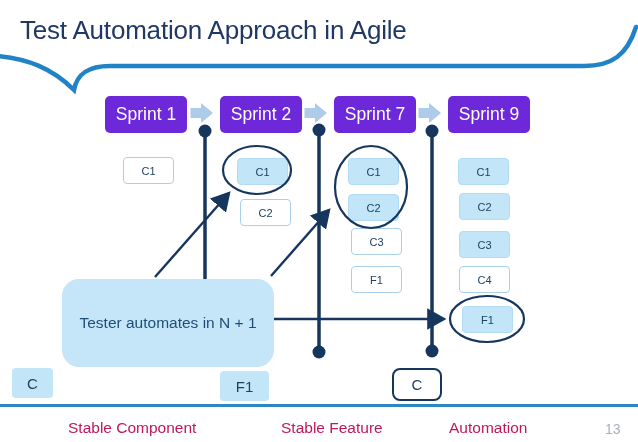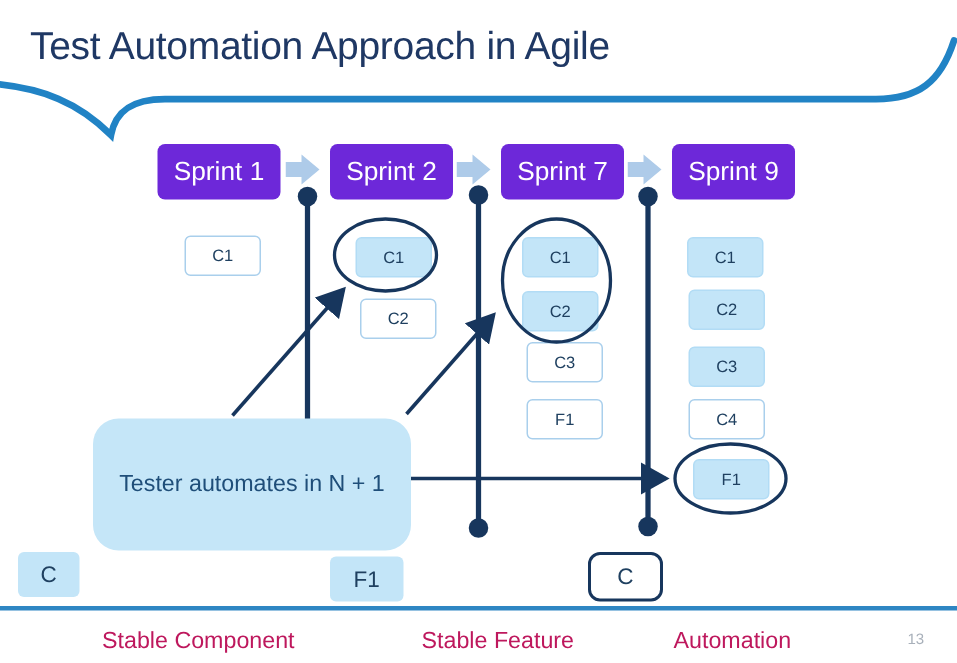--- a/index.html
+++ b/index.html
@@ -16,21 +16,21 @@
   .box.open{background:#ffffff;border:1.5px solid #A9CFEC;}
   .callout{left:62px;top:279px;width:212px;height:88px;background:#C5E6F8;border-radius:17px;
            display:flex;flex-direction:column;align-items:center;justify-content:center;
            color:#1F4E79;font-size:15.5px;line-height:17.5px;text-align:center;}
   .legend-label{top:380px;font-size:15.5px;color:#be185d;white-space:nowrap;margin-top:39px;}
   .legend-box{display:flex;align-items:center;justify-content:center;font-size:15px;
               color:#1F4060;box-sizing:border-box;}
   .legend-box.filled{background:#C3E5F8;border-radius:4px;}
   .legend-box.outlined{background:#ffffff;border:2px solid #17365D;border-radius:8px;}
   .separator{left:0;top:404px;width:638px;height:3px;background:#2E86C3;}
-  .pagenum{left:605px;top:421px;font-size:10px;color:#A8B0BA;}
+  .pagenum{left:605px;top:421px;font-size:14px;color:#A8B0BA;}
 </style>
 </head>
 <body>
 
 <svg class="layer">
   <path d="M -3 56 C 28 59 52 68 74 90 C 77 74 88 66 110 66 L 584 66 C 612 66 627 55 636 27" fill="none" stroke="#2183C5" stroke-width="4.5" stroke-linecap="round"></path>
 </svg>
 
 <div class="abs title">Test Automation Approach in Agile</div>
 

